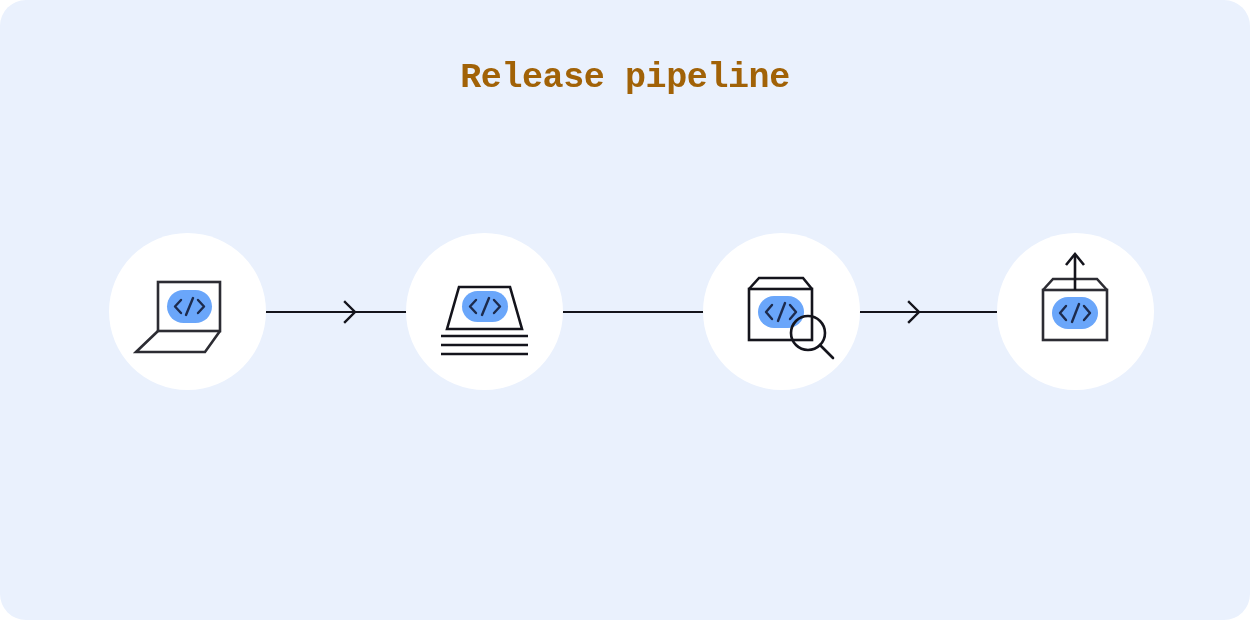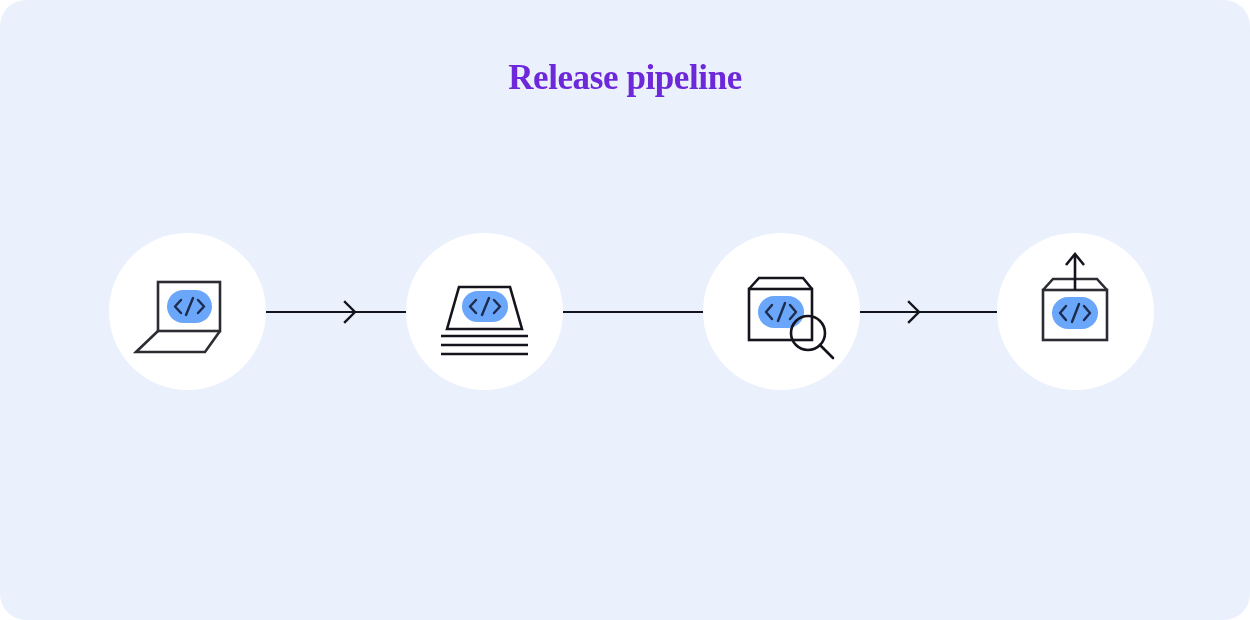--- a/index.html
+++ b/index.html
@@ -24,22 +24,22 @@
   }
   #title {
     position: absolute;
     top: 58px;
     left: 0;
     width: 1250px;
     text-align: center;
     font-size: 35px;
     font-weight: 700;
     letter-spacing: -0.4px;
-    color: #6d28d9;
-    font-family: Liberation Serif, serif;
+    color: #a16207;
+    font-family: Liberation Mono, monospace;
   }
   #pipeline {
     position: absolute;
     top: 0;
     left: 0;
     width: 1250px;
     height: 620px;
   }
   .stage {
     position: absolute;

